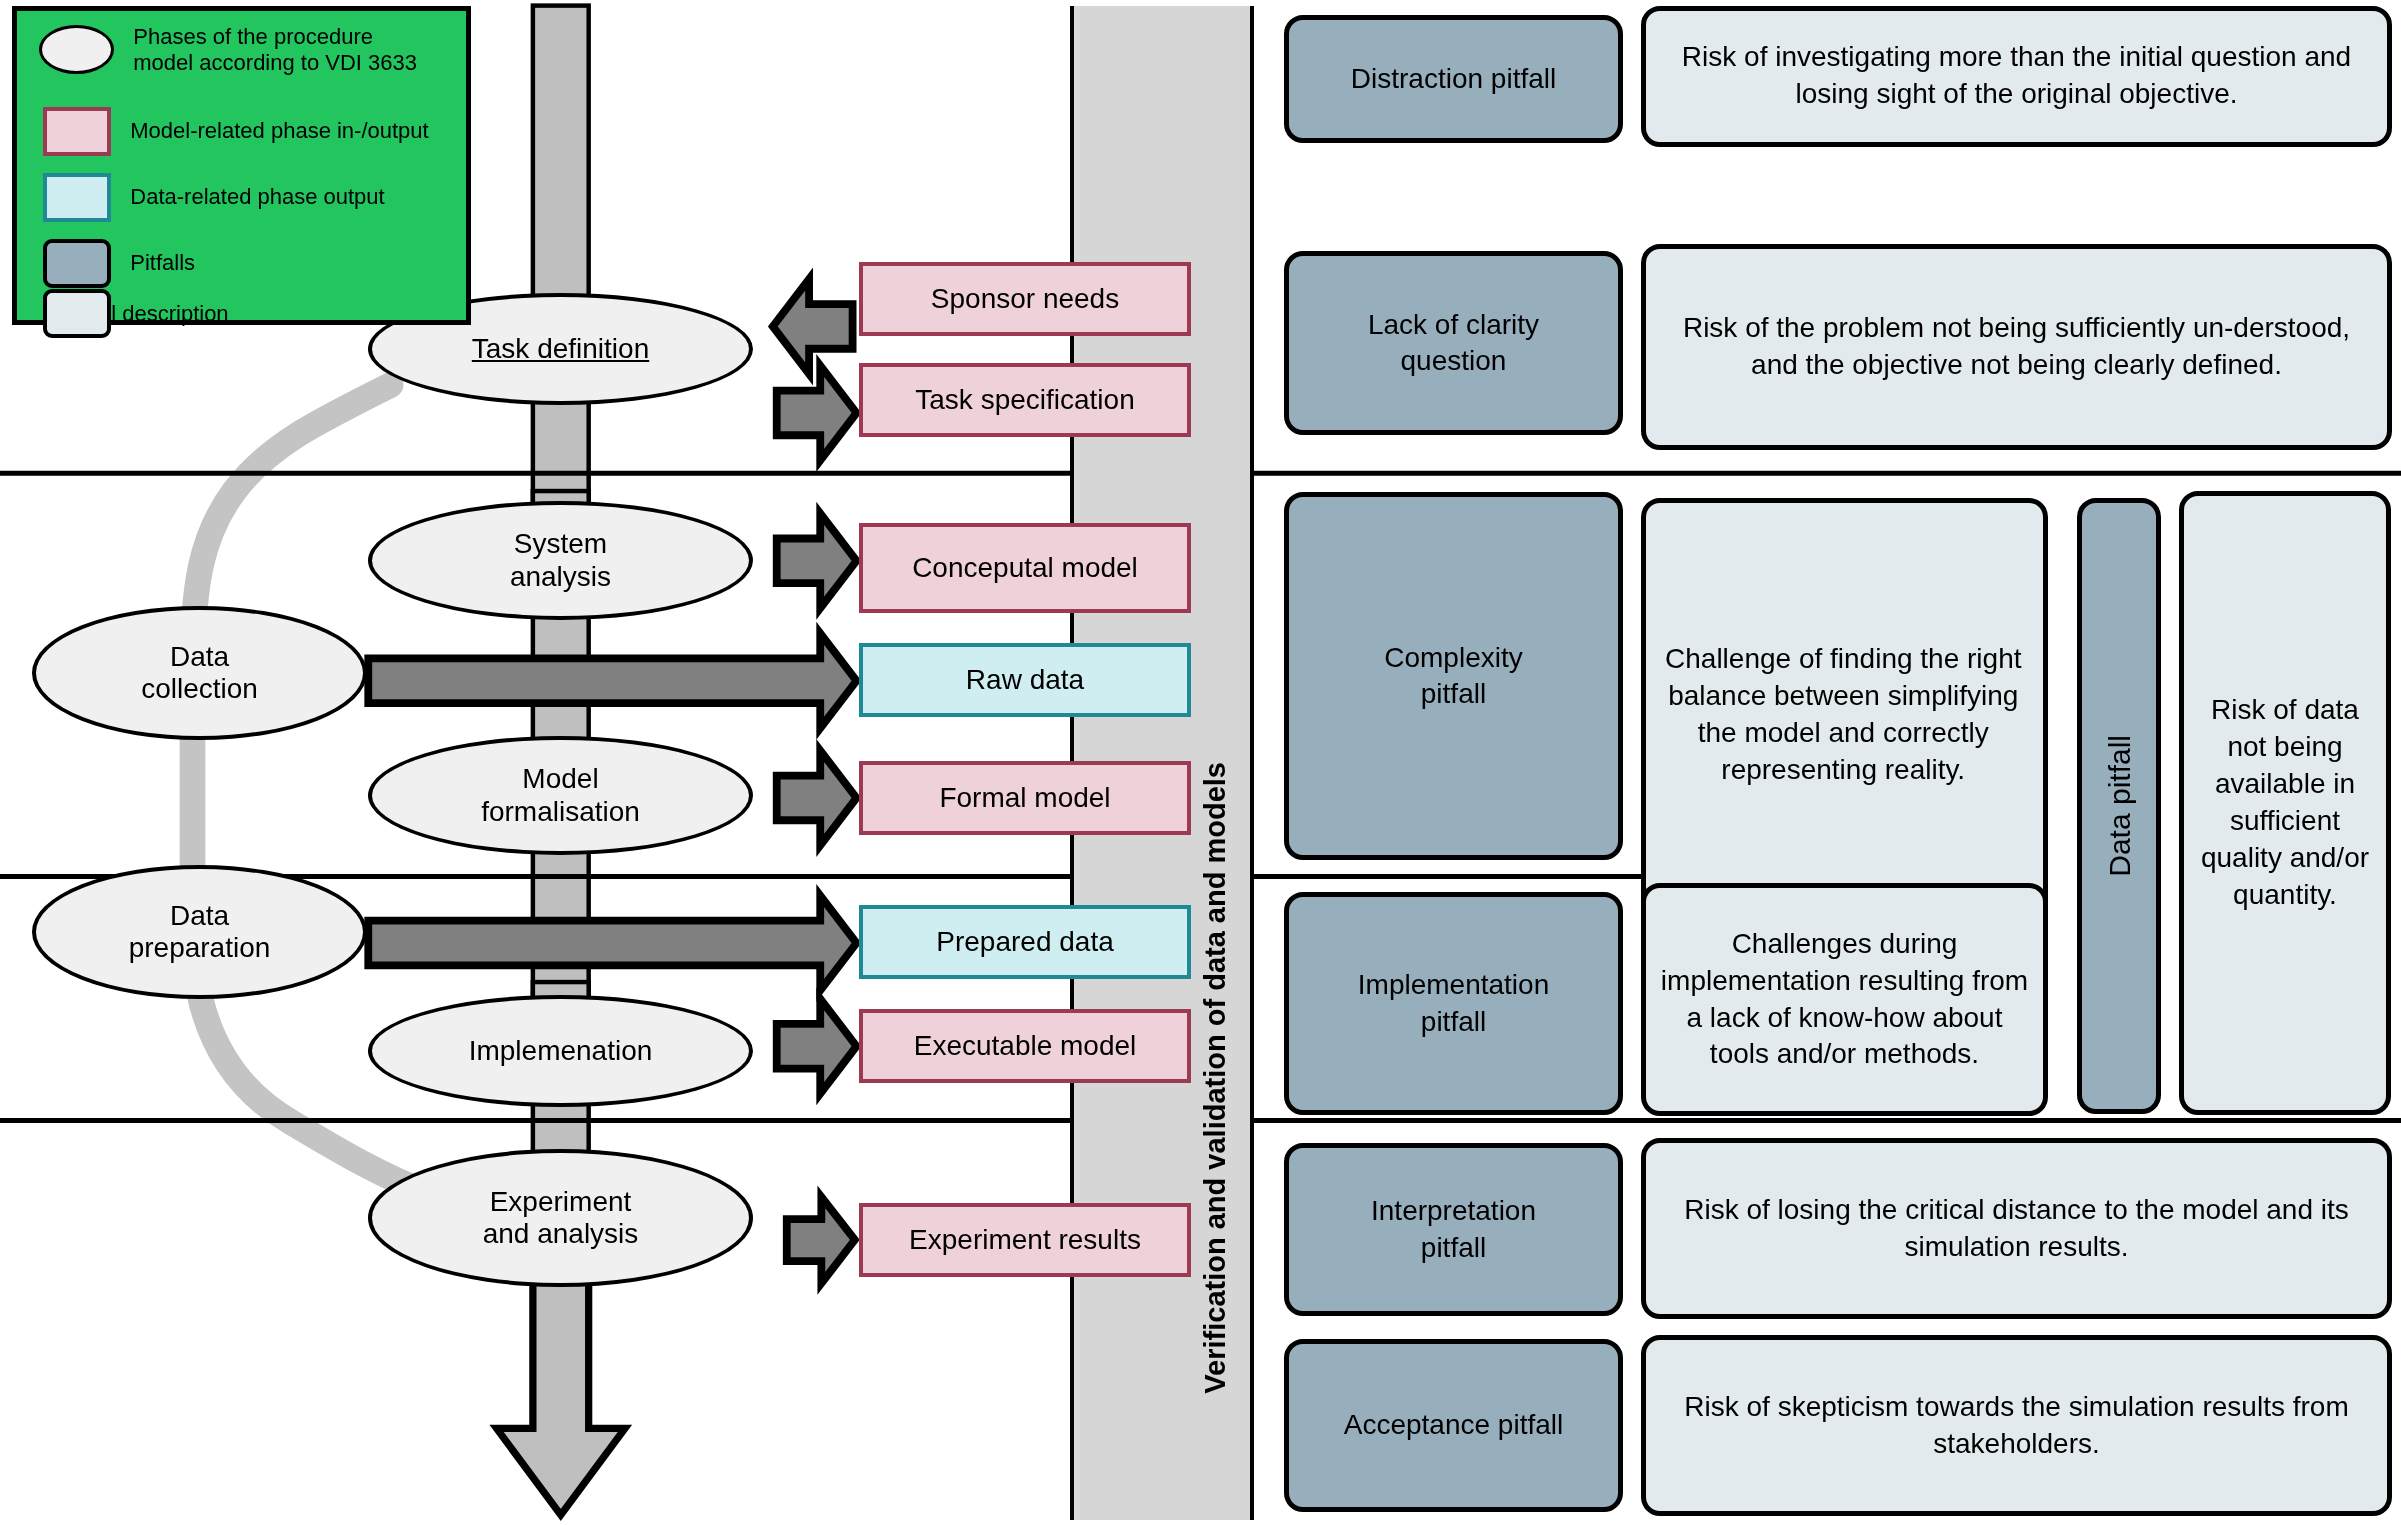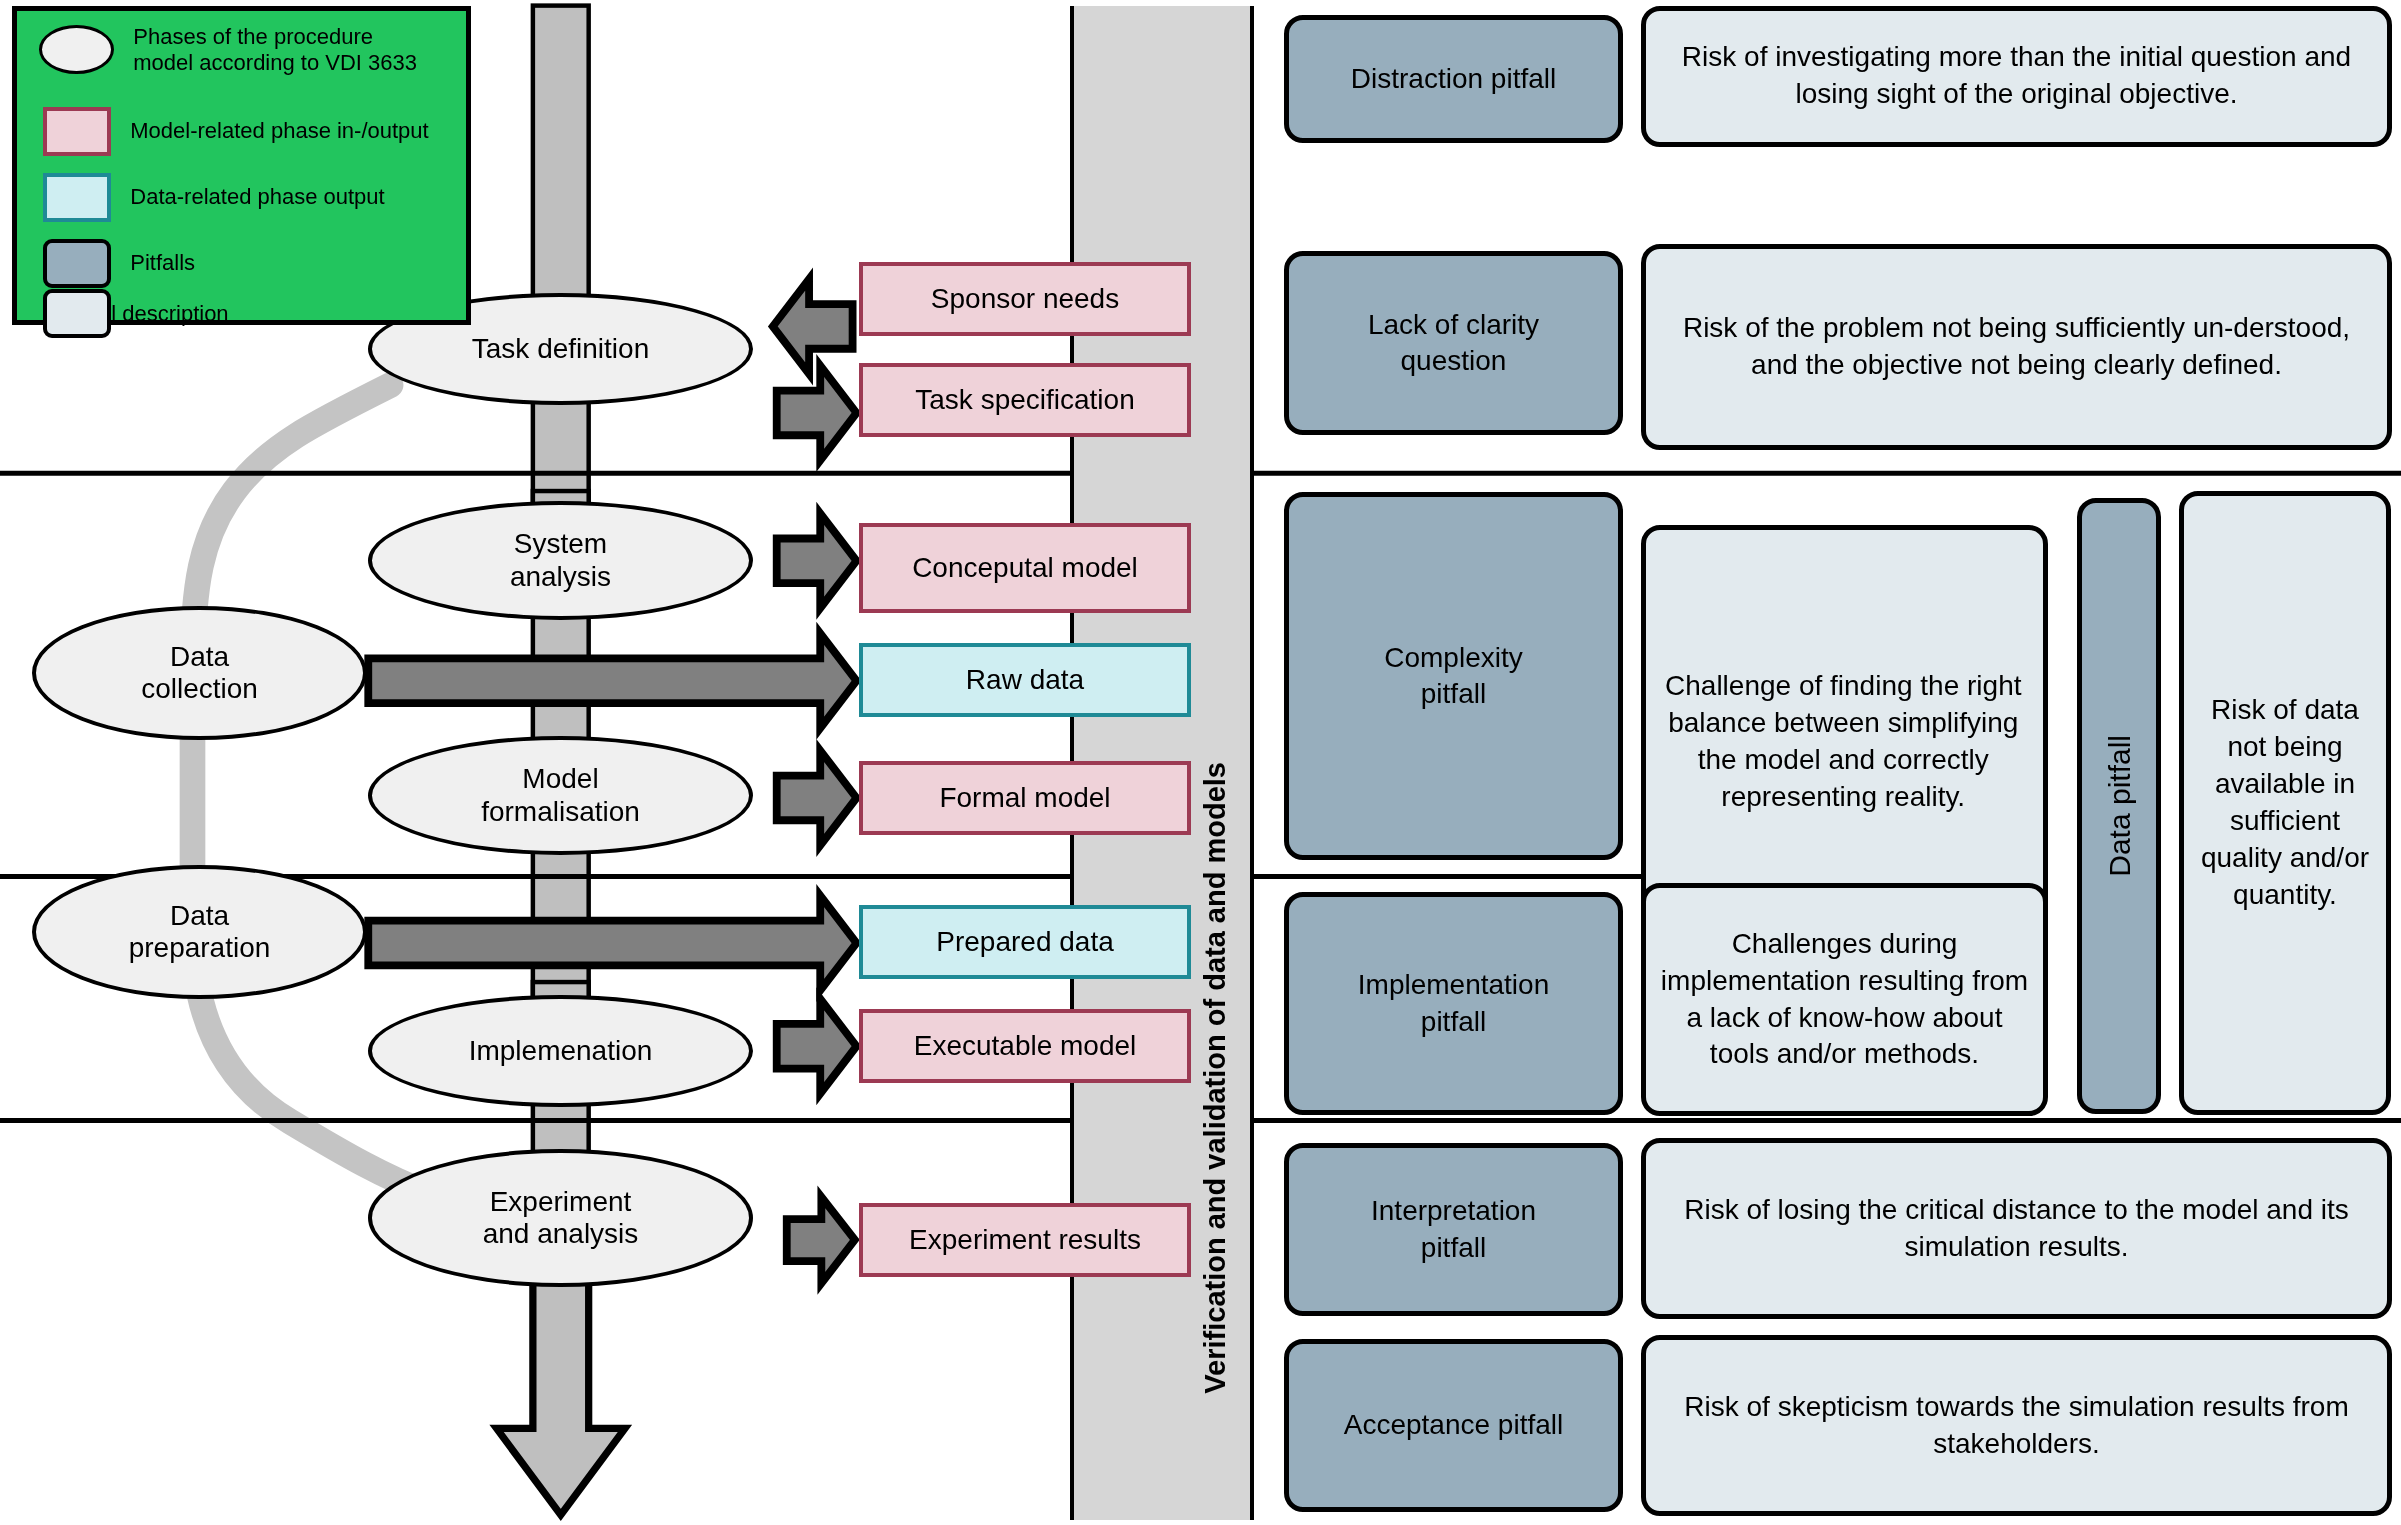--- a/index.html
+++ b/index.html
@@ -124,21 +124,21 @@
       <div class="leg-sq pit"></div>
       <div class="leg-label">Pitfalls</div>
     </div>
     <div class="leg-row" style="left:26px;top:290px;">
       <div class="leg-sq pitdesc"></div>
       <div class="leg-label">Pitfall description</div>
     </div>
   </div>
 
   <div class="ellipse" style="left:368px;top:293px;width:385px;height:112px;">
-    <span style="white-space:pre-line;">Task definition</span>
+    <span style="white-space:pre-line;text-decoration:underline;">Task definition</span>
   </div>
 
   <div class="ellipse" style="left:368px;top:501px;width:385px;height:119px;">
     <span style="white-space:pre-line;">System
 analysis</span>
   </div>
 
   <div class="ellipse" style="left:32px;top:606px;width:335px;height:134px;">
     <span style="white-space:pre-line;">Data
 collection</span>
@@ -207,21 +207,21 @@
 question</span>
   </div>
   <div class="pitdesc" style="left:1641px;top:244px;width:751px;height:206px;">
     <span>Risk of the problem not being sufficiently un-derstood, and the objective not being clearly defined.</span>
   </div>
 
   <div class="pitcard" style="left:1284px;top:492px;width:339px;height:368px;">
     <span style="white-space:pre-line;">Complexity
 pitfall</span>
   </div>
-  <div class="pitdesc" style="left:1641px;top:525px;width:407px;height:434px;padding-left:12px;">
+  <div class="pitdesc" style="left:1641px;top:498px;width:407px;height:434px;padding-left:12px;">
     <span>Challenge of finding the right balance between simplifying the model and correctly representing reality.</span>
   </div>
 
   <div class="pitcard" style="left:1284px;top:892px;width:339px;height:223px;">
     <span style="white-space:pre-line;">Implementation
 pitfall</span>
   </div>
   <div class="pitdesc" style="left:1641px;top:883px;width:407px;height:233px;">
     <span>Challenges during implementation resulting from a lack of know-how about tools and/or methods.</span>
   </div>

